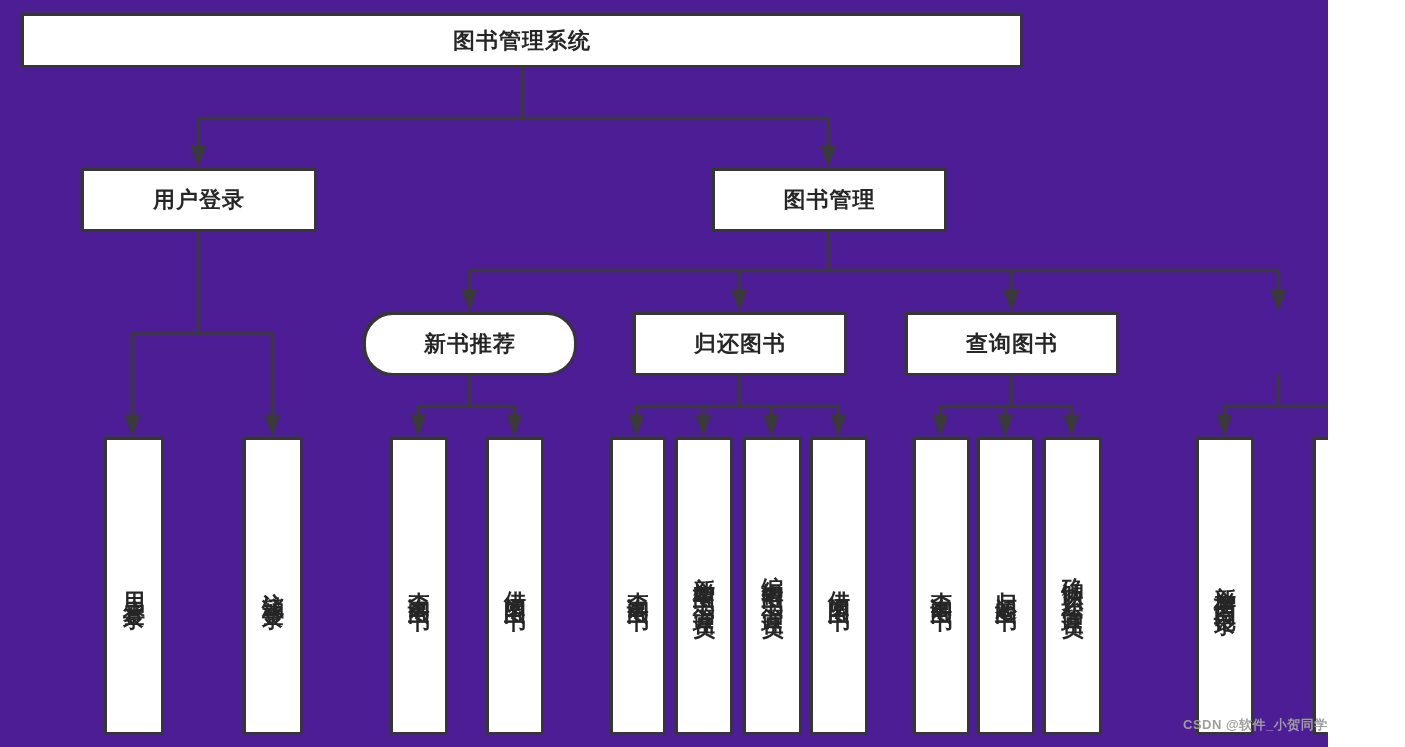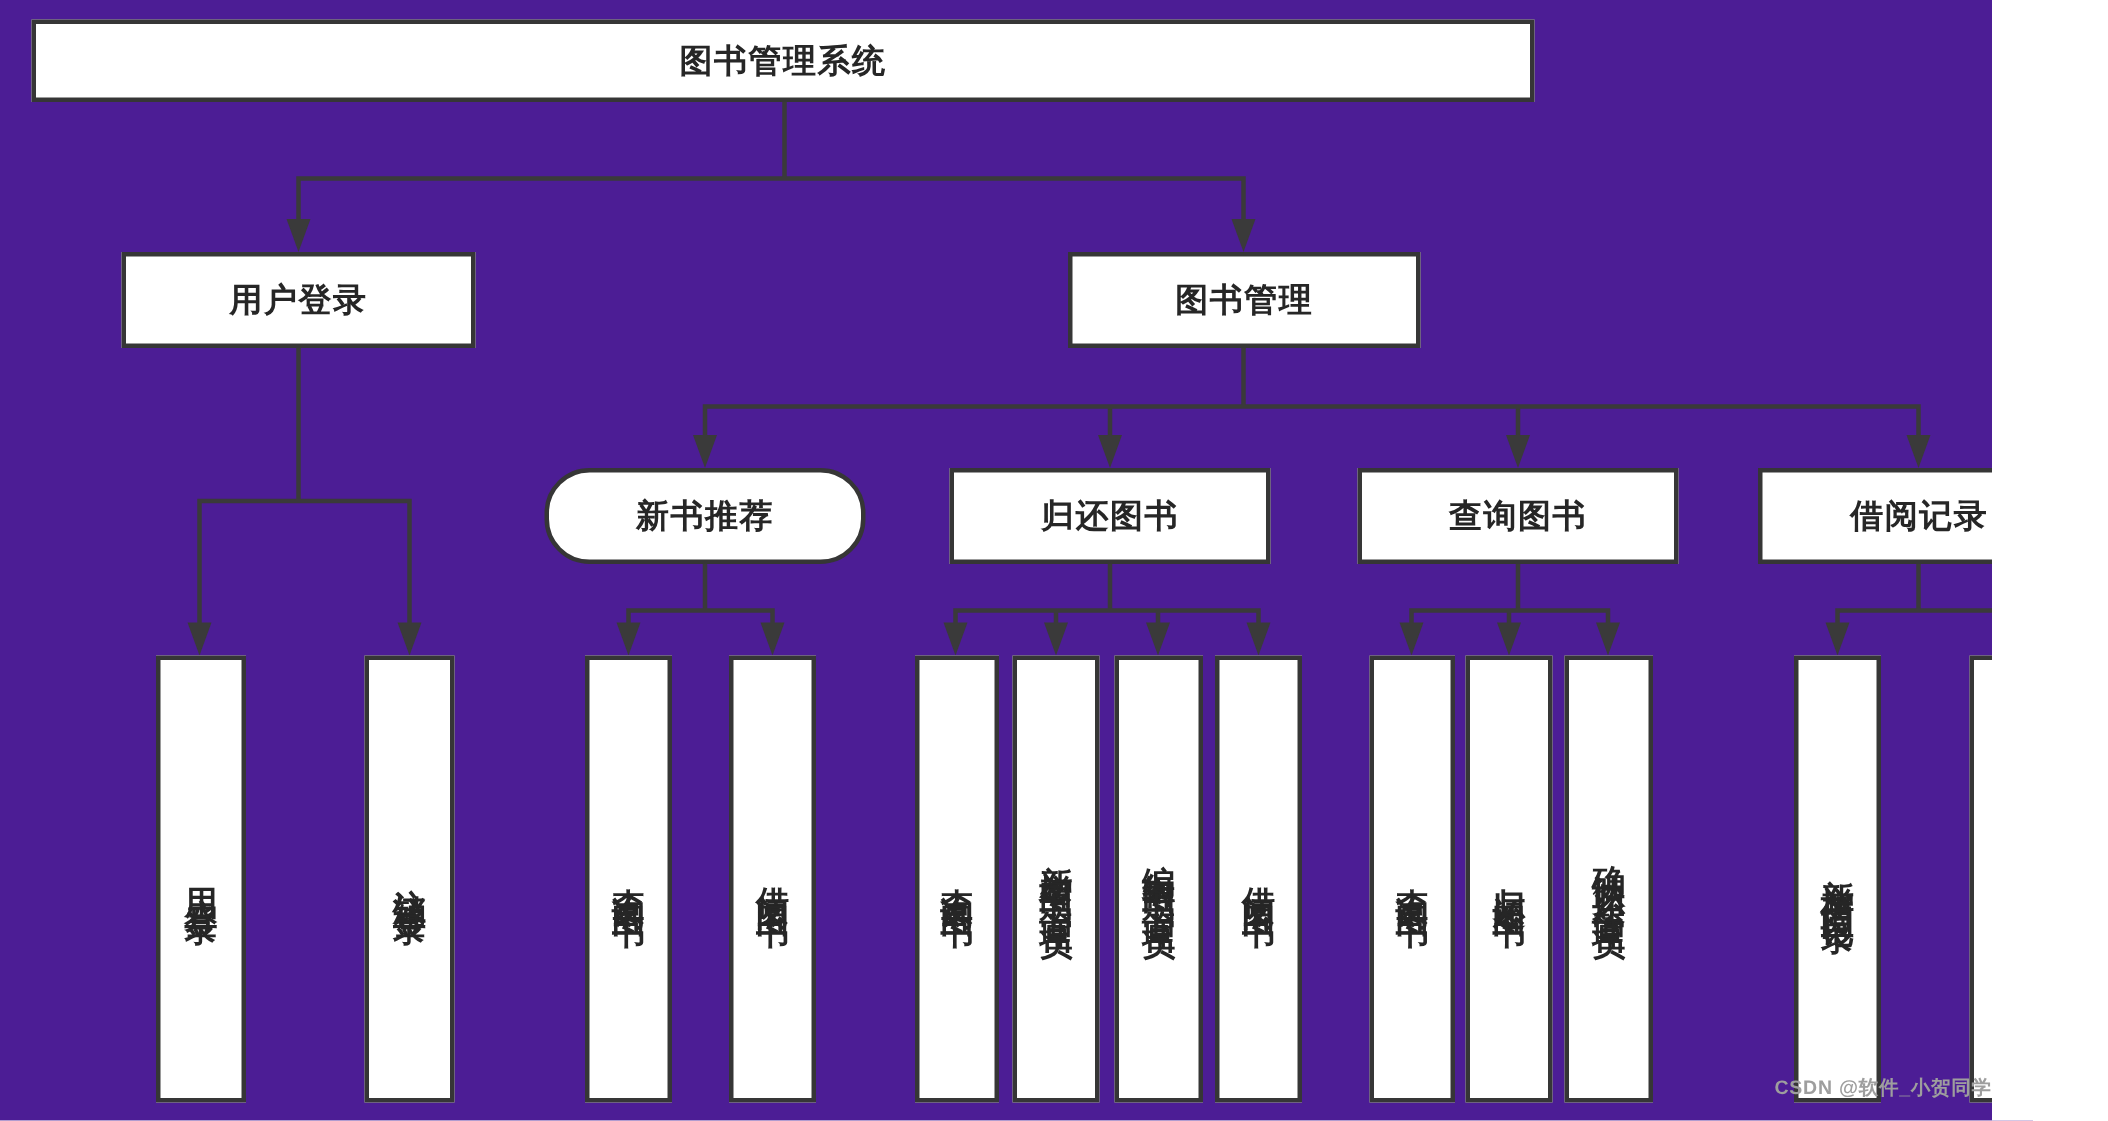--- a/index.html
+++ b/index.html
@@ -129,23 +129,20 @@
 
   <div class="box h n-newbook">
     <span>新书推荐</span>
   </div>
   <div class="box h n-borrow">
     <span>归还图书</span>
   </div>
   <div class="box h n-current">
     <span>查询图书</span>
   </div>
-  <div class="box h n-records">
-    <span>借阅记录</span>
-  </div>
 
   <div class="box v leaf l-ul1">
     <span>用户登录</span>
   </div>
   <div class="box v leaf l-ul2">
     <span>注销登录</span>
   </div>
 
   <div class="box v leaf l-nb1">
     <span>查询图书</span>

